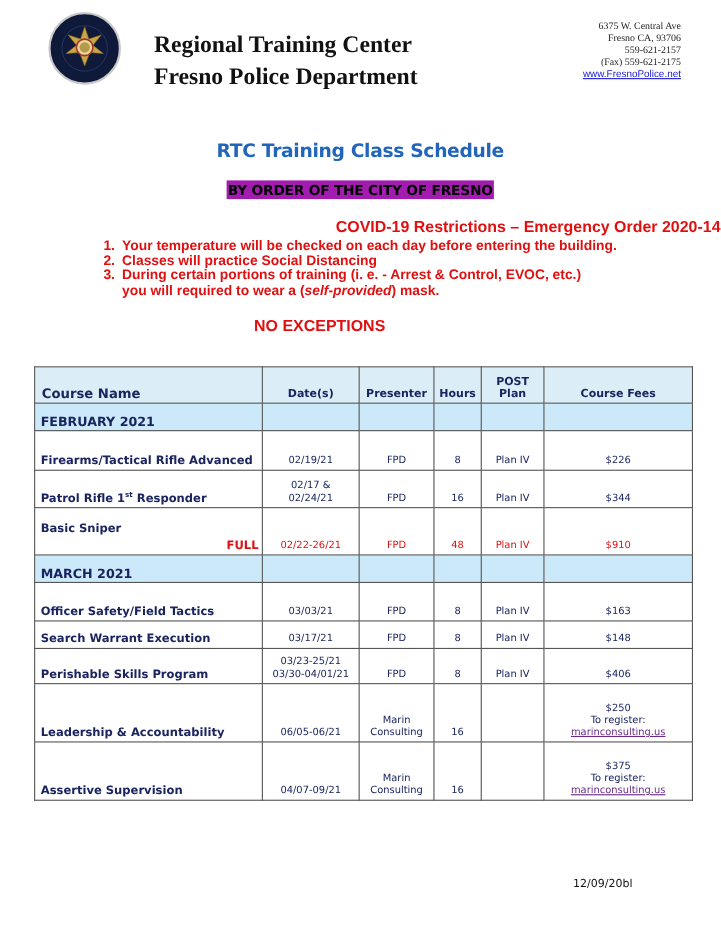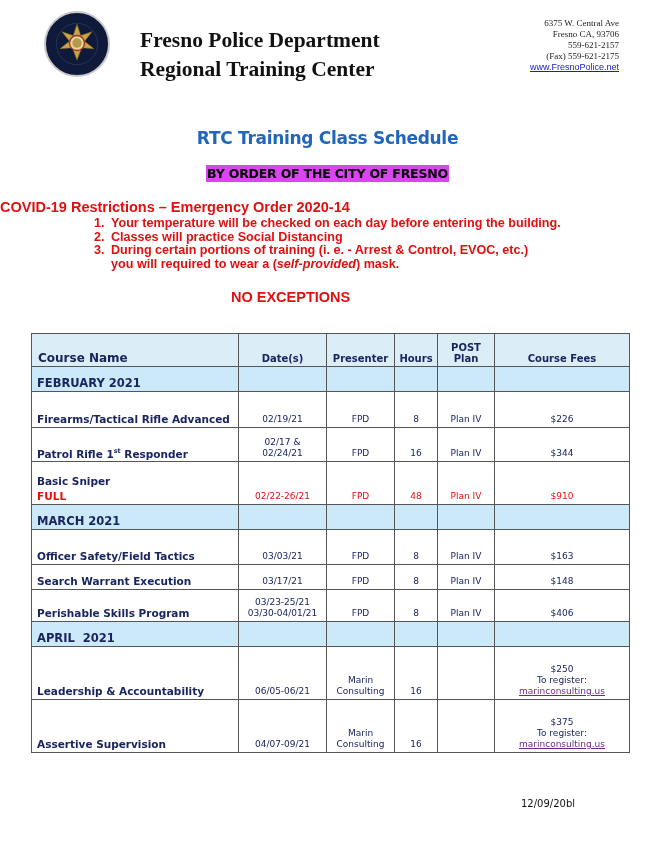--- a/index.html
+++ b/index.html
@@ -9,58 +9,58 @@
     .logo svg { width: 100%; height: 100%; display: block; }
 
     .org-title { position: absolute; left: 140px; top: 26px; font-family: "Liberation Serif", serif; font-weight: bold; font-size: 21.5px; line-height: 29px; color: #111; }
 
     .address { position: absolute; right: 36px; top: 18px; text-align: right; font-family: "Liberation Serif", serif; font-size: 9px; line-height: 11px; color: #222; }
     .address a { color: #1a1ad0; text-decoration: underline; font-family: "Liberation Sans", sans-serif; }
 
     .schedule-title { position: absolute; left: 0; width: 655px; top: 128px; text-align: center; font-family: "DejaVu Sans", sans-serif; font-weight: bold; font-size: 17px; color: #2266bb; letter-spacing: -0.3px; }
 
     .order-banner { position: absolute; left: 0; width: 655px; top: 164px; text-align: center; }
-    .order-banner span { background: #d946ef; font-family: "DejaVu Sans", sans-serif; font-weight: bold; font-size: 12.5px; color: #000; padding: 1px 1px; letter-spacing: -0.2px; }
-
-    .covid-title { position: absolute; left: 0; width: 655px; top: 199px; text-align: left; font-weight: bold; font-size: 14.5px; color: #e01010; }
+    .order-banner span { background: #a21caf; font-family: "DejaVu Sans", sans-serif; font-weight: bold; font-size: 12.5px; color: #000; padding: 1px 1px; letter-spacing: -0.2px; }
+
+    .covid-title { position: absolute; left: 0; width: 655px; top: 199px; text-align: right; font-weight: bold; font-size: 14.5px; color: #e01010; }
     .covid-list { position: absolute; left: 94px; top: 217px; margin: 0; padding: 0; list-style: none; color: #e01010; font-weight: bold; font-size: 12.6px; line-height: 13.5px; }
     .covid-list li { display: flex; }
     .covid-list .num { width: 17px; flex: none; }
     .covid-list em { font-style: italic; }
     .no-exceptions { position: absolute; left: 231px; top: 289px; font-weight: bold; font-size: 14.5px; color: #e01010; }
 
     table.schedule { position: absolute; left: 31px; top: 333px; width: 598px; border-collapse: collapse; table-layout: fixed; font-family: "DejaVu Sans", sans-serif; color: #1a2560; }
     table.schedule td, table.schedule th { border: 1.2px solid #555; padding: 0 3px 2px 3px; vertical-align: bottom; text-align: center; font-size: 9px; line-height: 11px; }
     table.schedule thead th { background: #dbeef7; font-weight: bold; font-size: 10px; height: 30px; }
     table.schedule thead th.course-col { text-align: left; font-size: 12px; padding-left: 6px; }
     tr.month td { background: #cce9f9; height: 22px; }
     tr.month td.month-label { text-align: left; font-weight: bold; font-size: 11.5px; padding-left: 5px; color: #1a2560; }
     td.course { text-align: left !important; font-weight: bold; font-size: 10.5px !important; padding-left: 5px !important; }
     td.course sup { font-size: 6.5px; }
-    .full { color: #dd1111; }
+    .full { color: #dd1111; text-align: right; }
     tr.full-row td:not(.course) { color: #dd1111; }
     .fee-link { color: #6b2a8a; text-decoration: underline; }
 
     .footer-code { position: absolute; left: 521px; top: 798px; font-family: "DejaVu Sans", sans-serif; font-size: 10px; color: #111; }
   </style>
 </head>
 <body>
 
 <div class="logo">
   <svg viewBox="0 0 66 66">
     <circle cx="33" cy="33" r="31" fill="#0f1a3a"></circle>
     <circle cx="33" cy="33" r="22" fill="none" stroke="#2b3a66" stroke-width="0.8"></circle>
     <polygon points="33,12 37,24 49,20 41,30 51,38 38,37 33,50 28,37 15,38 25,30 17,20 29,24" fill="#c9a546" stroke="#8a6d20" stroke-width="0.6"></polygon>
     <circle cx="33" cy="32" r="8" fill="#e9d59a" stroke="#a0332a" stroke-width="1.5"></circle>
     <circle cx="33" cy="32" r="5" fill="#b59a4a"></circle>
   </svg>
 </div>
 <div class="org-title">
+  <div>Regional Training Center</div>
   <div>Fresno Police Department</div>
-  <div>Regional Training Center</div>
 </div>
 <div class="address">
   <div>6375 W. Central Ave</div>
   <div>Fresno CA, 93706</div>
   <div>559-621-2157</div>
   <div>(Fax) 559-621-2175</div>
   <div><a>www.FresnoPolice.net</a></div>
 </div>
 
 <div class="schedule-title">RTC Training Class Schedule</div>
@@ -177,28 +177,20 @@
       <td>
           <div>03/23-25/21</div>
           <div>03/30-04/01/21</div>
         </td>
       <td>FPD</td>
       <td>8</td>
       <td>Plan IV</td>
       <td>$406</td>
     </tr>
 
-    <tr class="month">
-      <td class="month-label" style="white-space:pre">APRIL  2021</td>
-      <td></td>
-        <td></td>
-        <td></td>
-        <td></td>
-        <td></td>
-    </tr>
     <tr style="height:53px">
       <td class="course">Leadership &amp; Accountability</td>
       <td>06/05-06/21</td>
       <td>
           <div>Marin</div>
           <div>Consulting</div>
         </td>
       <td>16</td>
       <td></td>
       <td>

